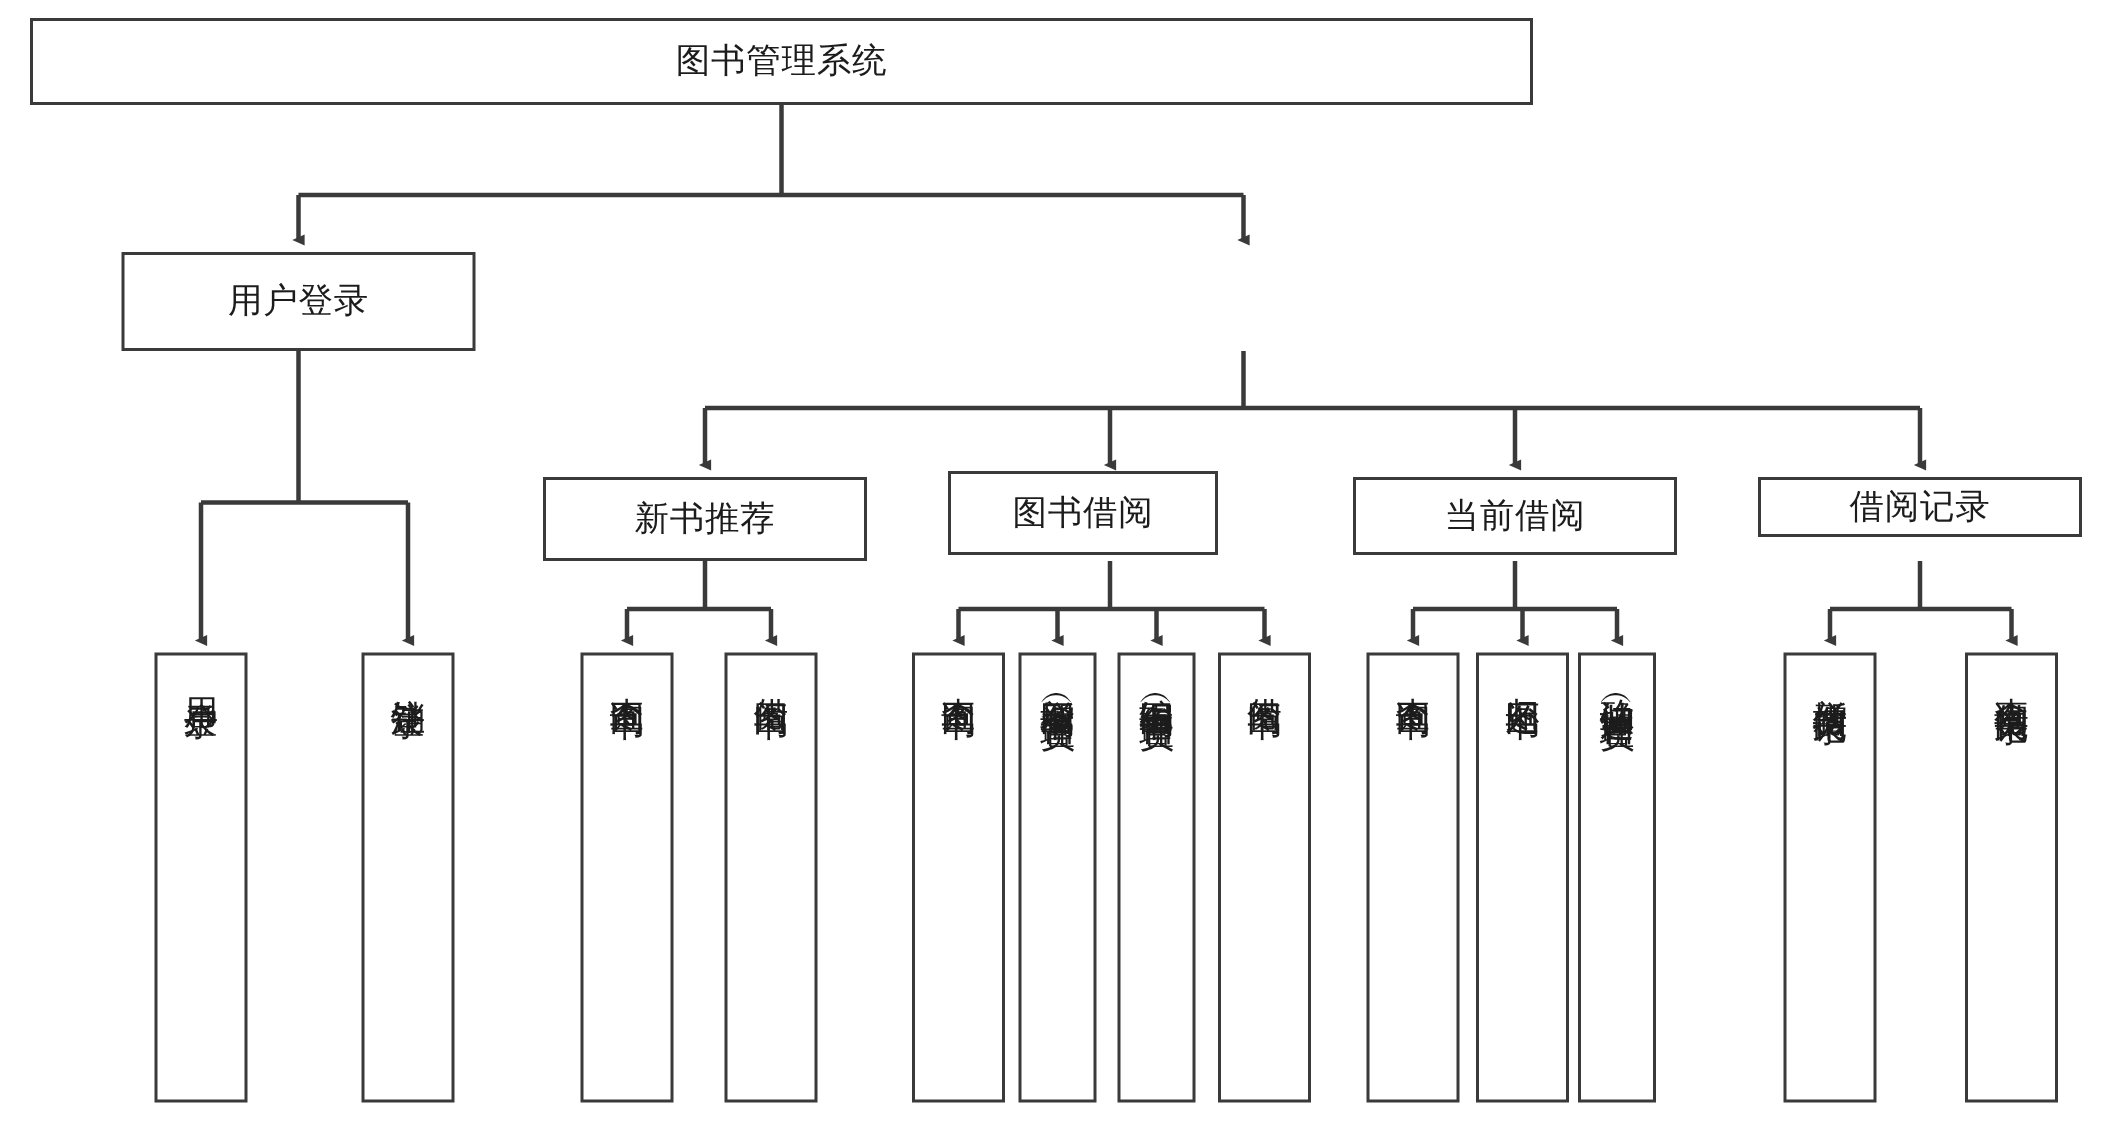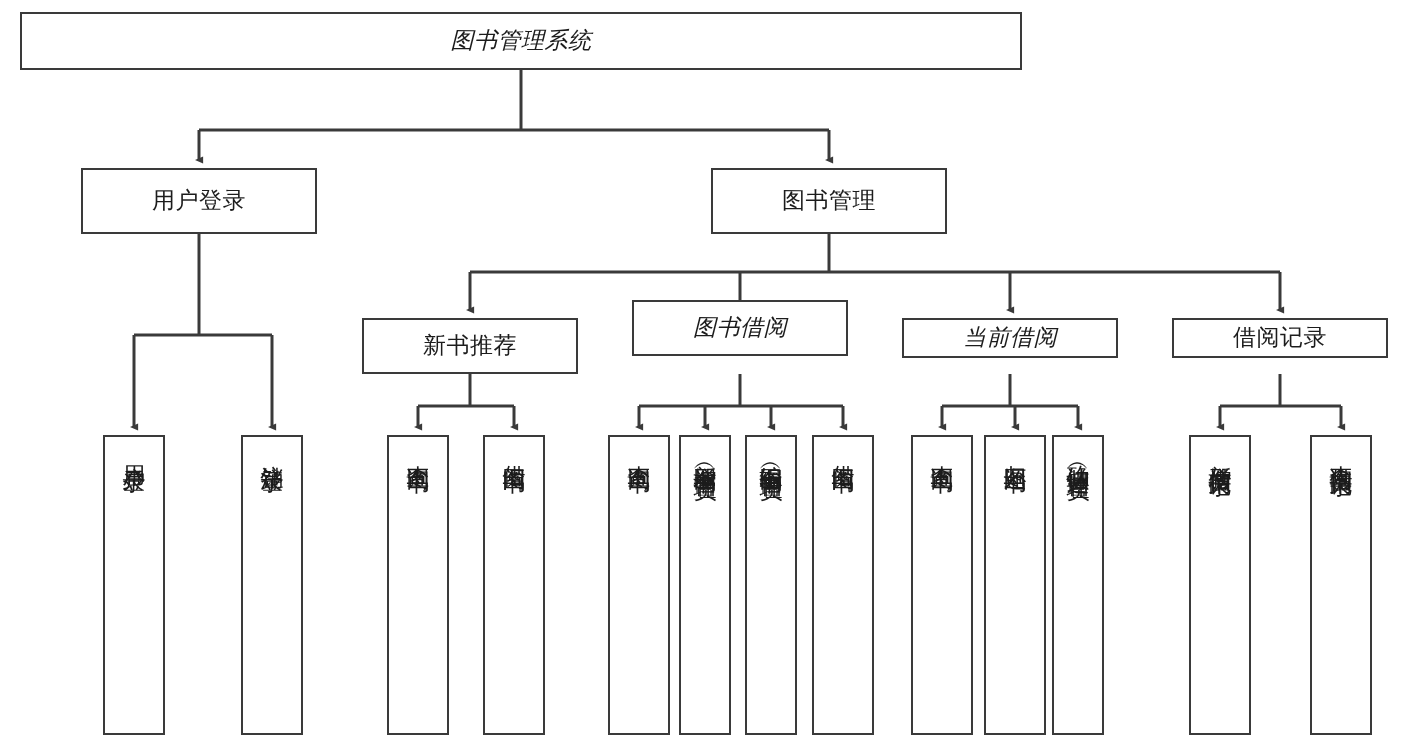--- a/index.html
+++ b/index.html
@@ -42,21 +42,20 @@
     text-align: center;
     white-space: nowrap;
   }
   .node.h .label {
     font-size: 23px;
     letter-spacing: 0.5px;
   }
   .node.root .label {
     font-size: 23px;
     letter-spacing: 0.5px;
-    font-style: italic;
   }
   
   .node.v {
     align-items: flex-start;
     justify-content: center;
     padding-top: 10px;
   }
   .node.v .label {
     writing-mode: vertical-rl;
     text-orientation: upright;
@@ -131,31 +130,28 @@
     </g>
   </svg>
 
   <div class="node root" style="left:20px; top:12px; width:1002px; height:58px;">
     <span class="label">图书管理系统</span>
   </div>
 
   <div class="node h" style="left:81px; top:168px; width:236px; height:66px;">
     <span class="label">用户登录</span>
   </div>
-  <div class="node h" style="left:711px; top:168px; width:236px; height:66px;">
-    <span class="label">图书管理</span>
-  </div>
 
   <div class="node h" style="left:362px; top:318px; width:216px; height:56px;">
     <span class="label">新书推荐</span>
   </div>
-  <div class="node h" style="left:632px; top:300px; width:216px; height:56px;font-style:italic;">
+  <div class="node h" style="left:632px; top:314px; width:180px; height:56px;">
     <span class="label">图书借阅</span>
   </div>
-  <div class="node h" style="left:902px; top:318px; width:216px; height:40px;font-style:italic;">
+  <div class="node h" style="left:902px; top:318px; width:216px; height:52px;">
     <span class="label">当前借阅</span>
   </div>
   <div class="node h" style="left:1172px; top:318px; width:216px; height:40px;">
     <span class="label">借阅记录</span>
   </div>
 
   <div class="node v" style="left:103px; top:435px; width:62px; height:300px;">
     <span class="label">用户登录</span>
   </div>
   <div class="node v" style="left:241px; top:435px; width:62px; height:300px;">

